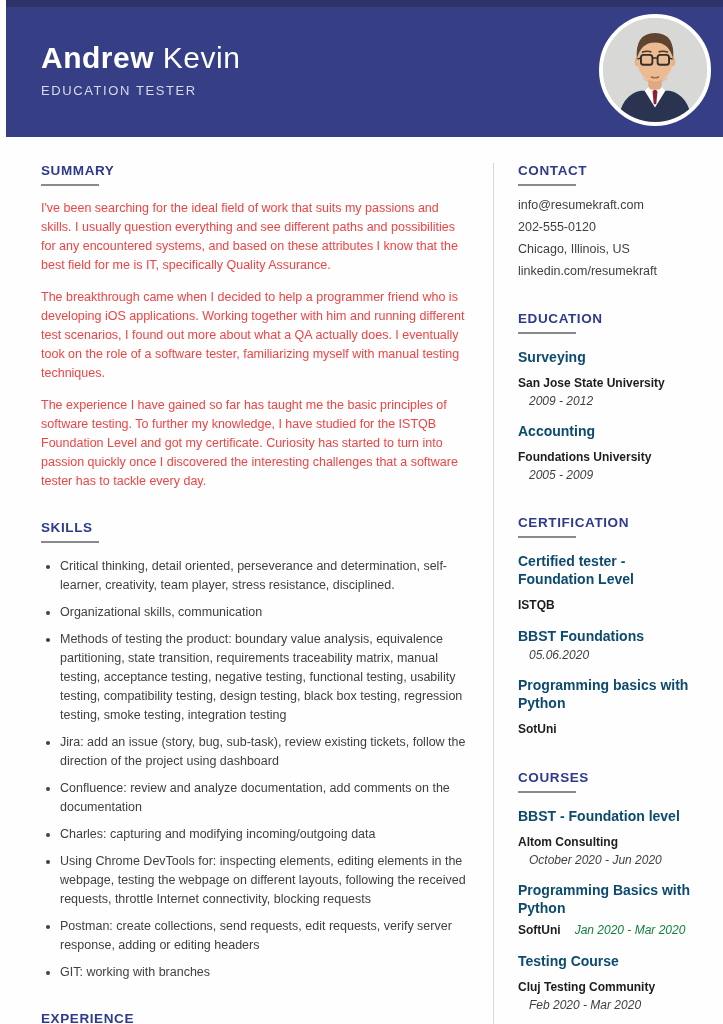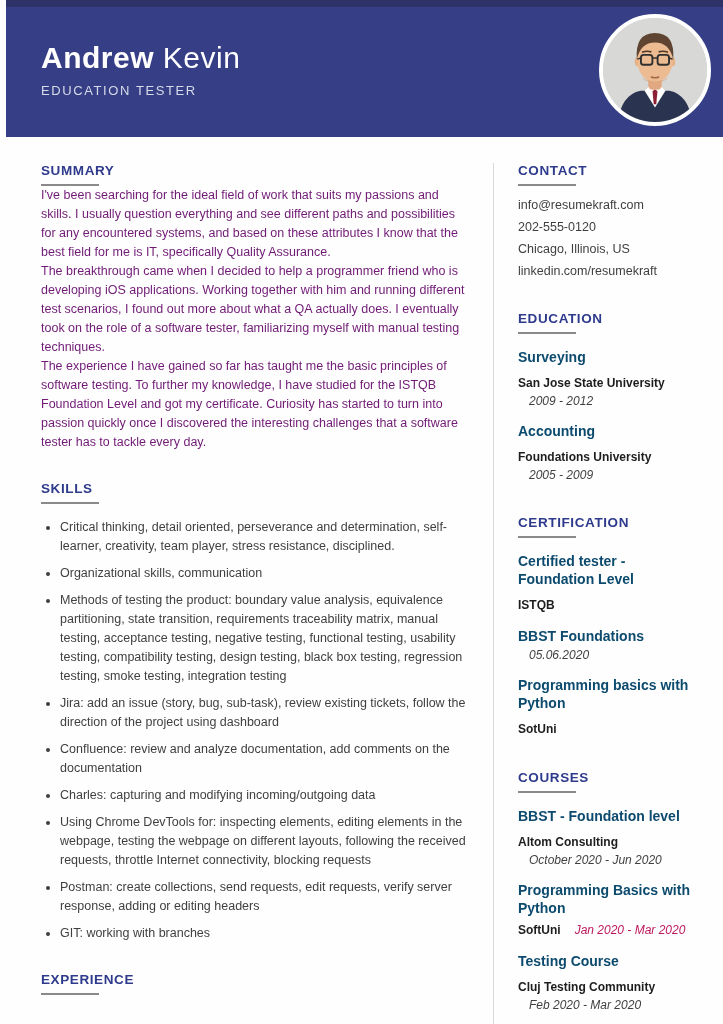--- a/index.html
+++ b/index.html
@@ -36,41 +36,41 @@
     font-size:13.5px; font-weight:bold; color:#2e3a8c; letter-spacing:.6px;
     text-transform:uppercase;
   }
   .sec-h::after {
     content:""; display:block; width:58px; height:2px; background:#8a8a8a;
     margin-top:6px;
   }
   section { margin-bottom:29px; }
   .side-col section { margin-bottom:33px; }
   
-  .para { font-size:12.5px; line-height:19px; color:#701a75; }
+  .para { font-size:12.5px; line-height:19px; color:#ef4444; margin-top:13px; }
   .skills-list { margin-top:14px; padding-left:19px; }
   .skills-list li {
     font-size:12.5px; line-height:19px; color:#3f3f3f; margin-bottom:8px;
   }
   .skills-list li::marker { color:#3f3f3f; }
   
   .contact-list, .lang-list { list-style:none; margin-top:12px; }
   .contact-list li, .lang-list li {
     font-size:12.5px; color:#3f3f3f; margin-bottom:8px; line-height:14px;
   }
   .side-entry { margin-top:14px; }
   .side-entry-title { font-size:14px; font-weight:bold; color:#0c4a6e; line-height:18px; }
   .side-entry-org { font-size:12px; font-weight:bold; color:#1d1d1d; margin-top:10px; line-height:15px; }
   .side-entry-dates {
     font-size:12px; font-style:italic; color:#3f3f3f; margin-top:3px; padding-left:11px;
   }
   .inline-meta { margin-top:3px; }
   .inline-meta .side-entry-org { display:inline; }
   .inline-meta .inline-dates {
-    display:inline; font-size:12px; font-style:italic; color:#be185d; margin-left:14px;
+    display:inline; font-size:12px; font-style:italic; color:#15803d; margin-left:14px;
   }
 </style>
 </head>
 <body>
 
 <div class="page">
 
   <header class="header">
     <div>
       <h1 class="name"><span class="first">Andrew</span> <span class="last">Kevin</span></h1>

